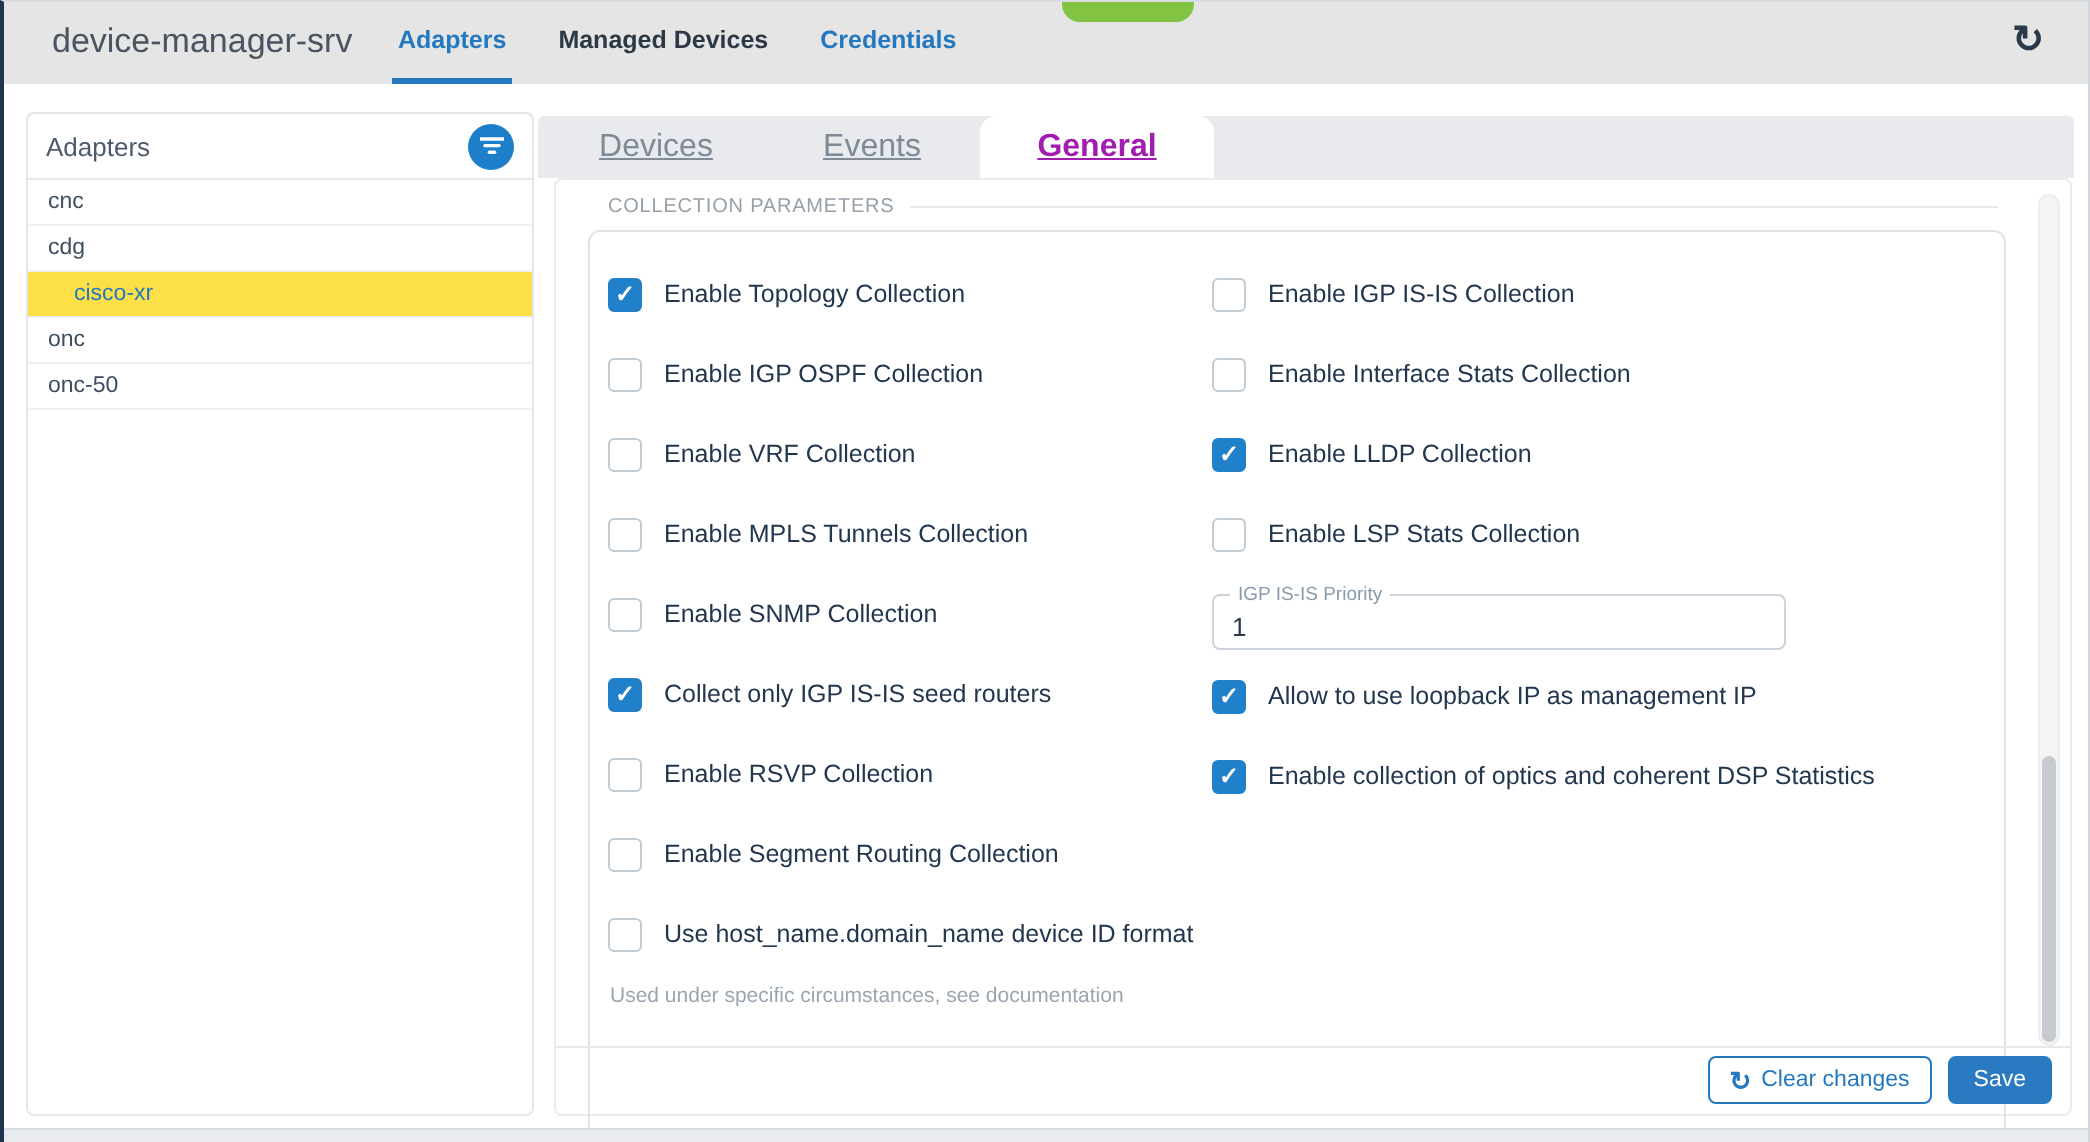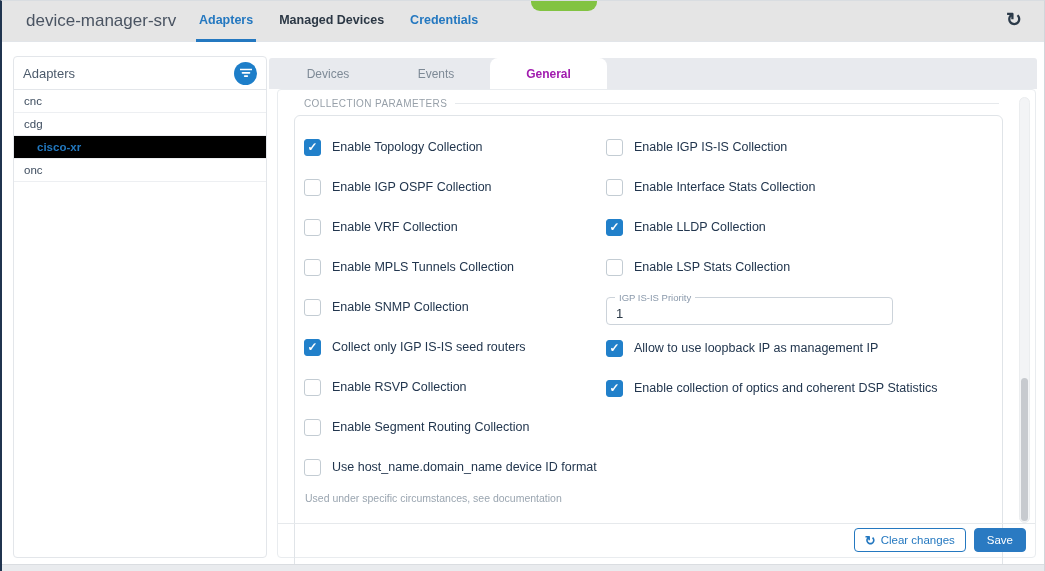--- a/index.html
+++ b/index.html
@@ -26,28 +26,28 @@
 
   
   .sidebar { position:absolute; left:11px; top:55px; width:254px; height:502px;
              border:1px solid #e3e6ea; border-radius:4px; background:#fff; }
   .sb-header { height:33px; border-bottom:1px solid #e3e6ea; display:flex; align-items:center; padding:0 9px; }
   .sb-title { font-size:13px; color:#4c5a6b; }
   .filter-btn { margin-left:auto; width:23px; height:23px; border-radius:50%; background:#1d7ec9;
                 display:flex; align-items:center; justify-content:center; cursor:pointer; }
   .sb-item { height:23px; display:flex; align-items:center; padding-left:10px; font-size:11.5px;
              color:#3e4d5f; border-bottom:1px solid #edeff2; cursor:pointer; }
-  .sb-item.selected { background:#000000; color:#2277bd; font-weight:bold;padding-left:23px; }
+  .sb-item.selected { background:#fde047; color:#2277bd; font-weight:normal;padding-left:23px; }
 
   
   .main { position:absolute; left:265px; top:55px; right:7px; bottom:13px; }
   .tabstrip { position:absolute; top:2px; left:2px; right:0; height:31px; background:#e8eaee;
               border-radius:3px 3px 0 0; display:flex; padding-left:5px; }
-  .mtab { width:108px; display:flex; align-items:center; justify-content:center; font-size:12px;
-          color:#7e8a96; cursor:pointer; }
+  .mtab { width:108px; display:flex; align-items:center; justify-content:center; font-size:16px;
+          color:#7e8a96; cursor:pointer;text-decoration:underline; }
   .mtab.active { background:#fff; color:#a21caf; font-weight:bold; border-radius:8px 8px 0 0; width:117px; }
 
   .card { position:absolute; top:33px; left:10px; right:1px; bottom:0; background:#fff;
           border:1px solid #e9ecef; border-radius:4px; }
 
   .section-row { position:absolute; top:6px; left:26px; right:36px; height:14px; display:flex; align-items:center; }
   .section-label { font-size:10px; color:#97a0a9; letter-spacing:0.4px; white-space:nowrap; }
   .section-rule { flex:1; height:1px; background:#e6e9ec; margin-left:8px; }
 
   .fieldset { position:absolute; top:25px; left:16px; width:709px; height:517px;
@@ -109,20 +109,21 @@
           <line x1="0.5" y1="1.5" x2="11.5" y2="1.5" stroke="#ffffff" stroke-width="1.7" stroke-linecap="round"></line>
           <line x1="2.5" y1="4.8" x2="9.5" y2="4.8" stroke="#ffffff" stroke-width="1.7" stroke-linecap="round"></line>
           <line x1="4.7" y1="8.1" x2="7.3" y2="8.1" stroke="#ffffff" stroke-width="1.7" stroke-linecap="round"></line>
         </svg>
       </span>
     </div>
     <div class="sb-item">cnc</div>
     <div class="sb-item">cdg</div>
     <div class="sb-item selected">cisco-xr</div>
     <div class="sb-item">onc</div>
+    <div class="sb-item">onc-50</div>
   </div>
 
   <div class="main">
     <div class="tabstrip">
       <div class="mtab">Devices</div>
       <div class="mtab">Events</div>
       <div class="mtab active">General</div>
     </div>
 
     <div class="card">

